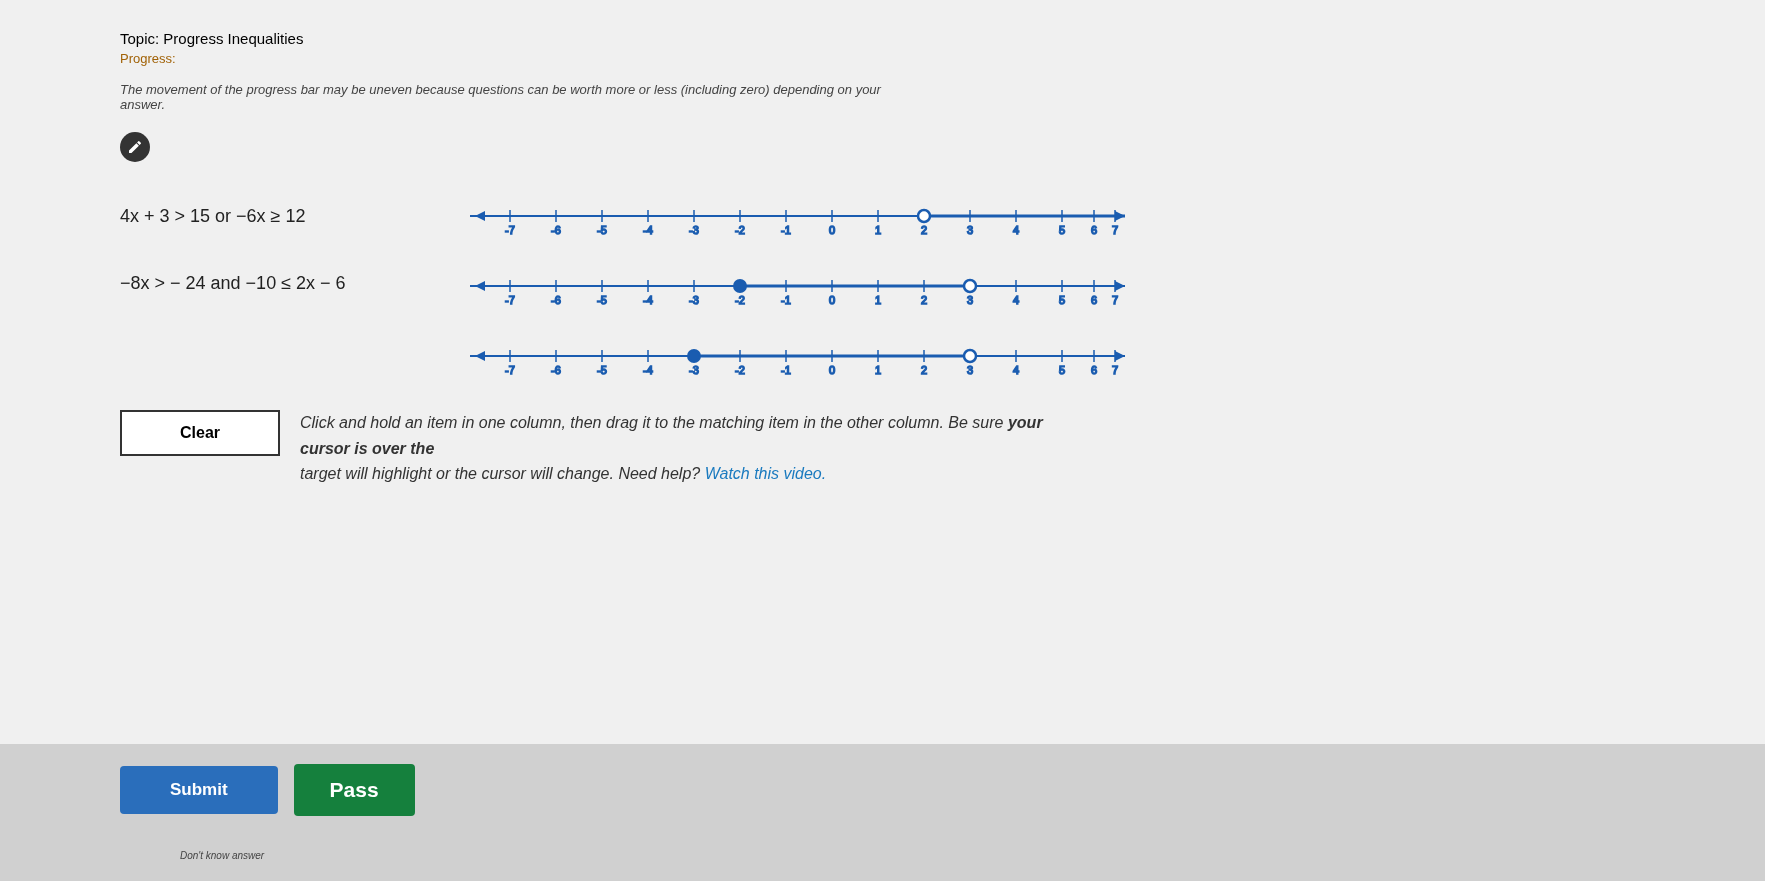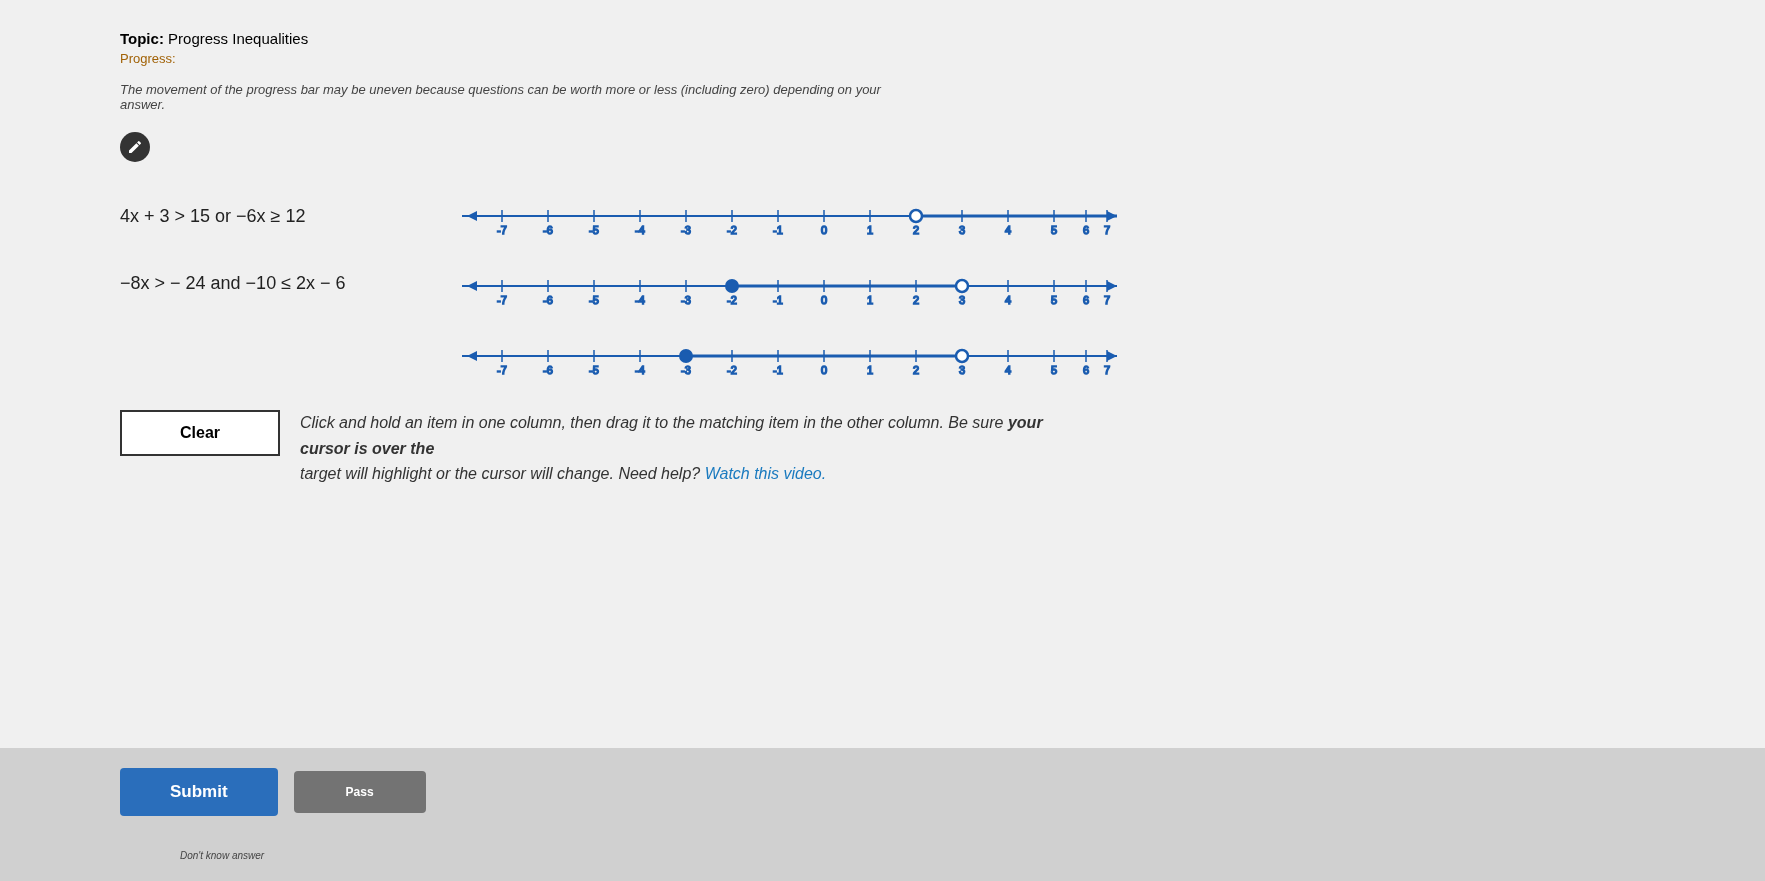--- a/index.html
+++ b/index.html
@@ -13,21 +13,21 @@
     .main-container {
       background: #f0f0f0;
       flex: 1;
       padding: 30px 60px 40px 120px;
     }
     .topic-line {
       font-size: 15px;
       margin-bottom: 4px;
     }
     .topic-line span.label {
-      font-weight: bold;
+      font-weight: normal;
     }
     .progress-line {
       font-size: 13px;
       color: #a16207;
       margin-bottom: 16px;
     }
     .progress-note {
       font-size: 13px;
       font-style: italic;
       color: #444;
@@ -54,21 +54,21 @@
       width: 16px;
       height: 16px;
       fill: white;
     }
     .question-text {
       font-size: 20px;
       color: #222;
     }
     .matching-area {
       display: flex;
-      gap: 32px;
+      gap: 40px;
       margin-bottom: 30px;
       align-items: flex-start;
     }
     .inequalities-col {
       display: flex;
       flex-direction: column;
       gap: 38px;
       padding-top: 10px;
       min-width: 300px;
     }
@@ -142,25 +142,25 @@
       background: #2a6ebb;
       color: white;
       border: none;
       padding: 14px 50px;
       font-size: 17px;
       font-weight: bold;
       cursor: pointer;
       border-radius: 4px;
     }
     .pass-btn {
-      background: #737373;
+      background: #15803d;
       color: white;
       border: none;
-      padding: 14px 52px;
-      font-size: 12px;
+      padding: 14px 36px;
+      font-size: 21px;
       font-weight: bold;
       cursor: pointer;
       border-radius: 4px;
     }
     .dont-know {
       font-size: 10px;
       font-style: italic;
       color: #444;
       margin-left: 60px;
       margin-top: 2px;

